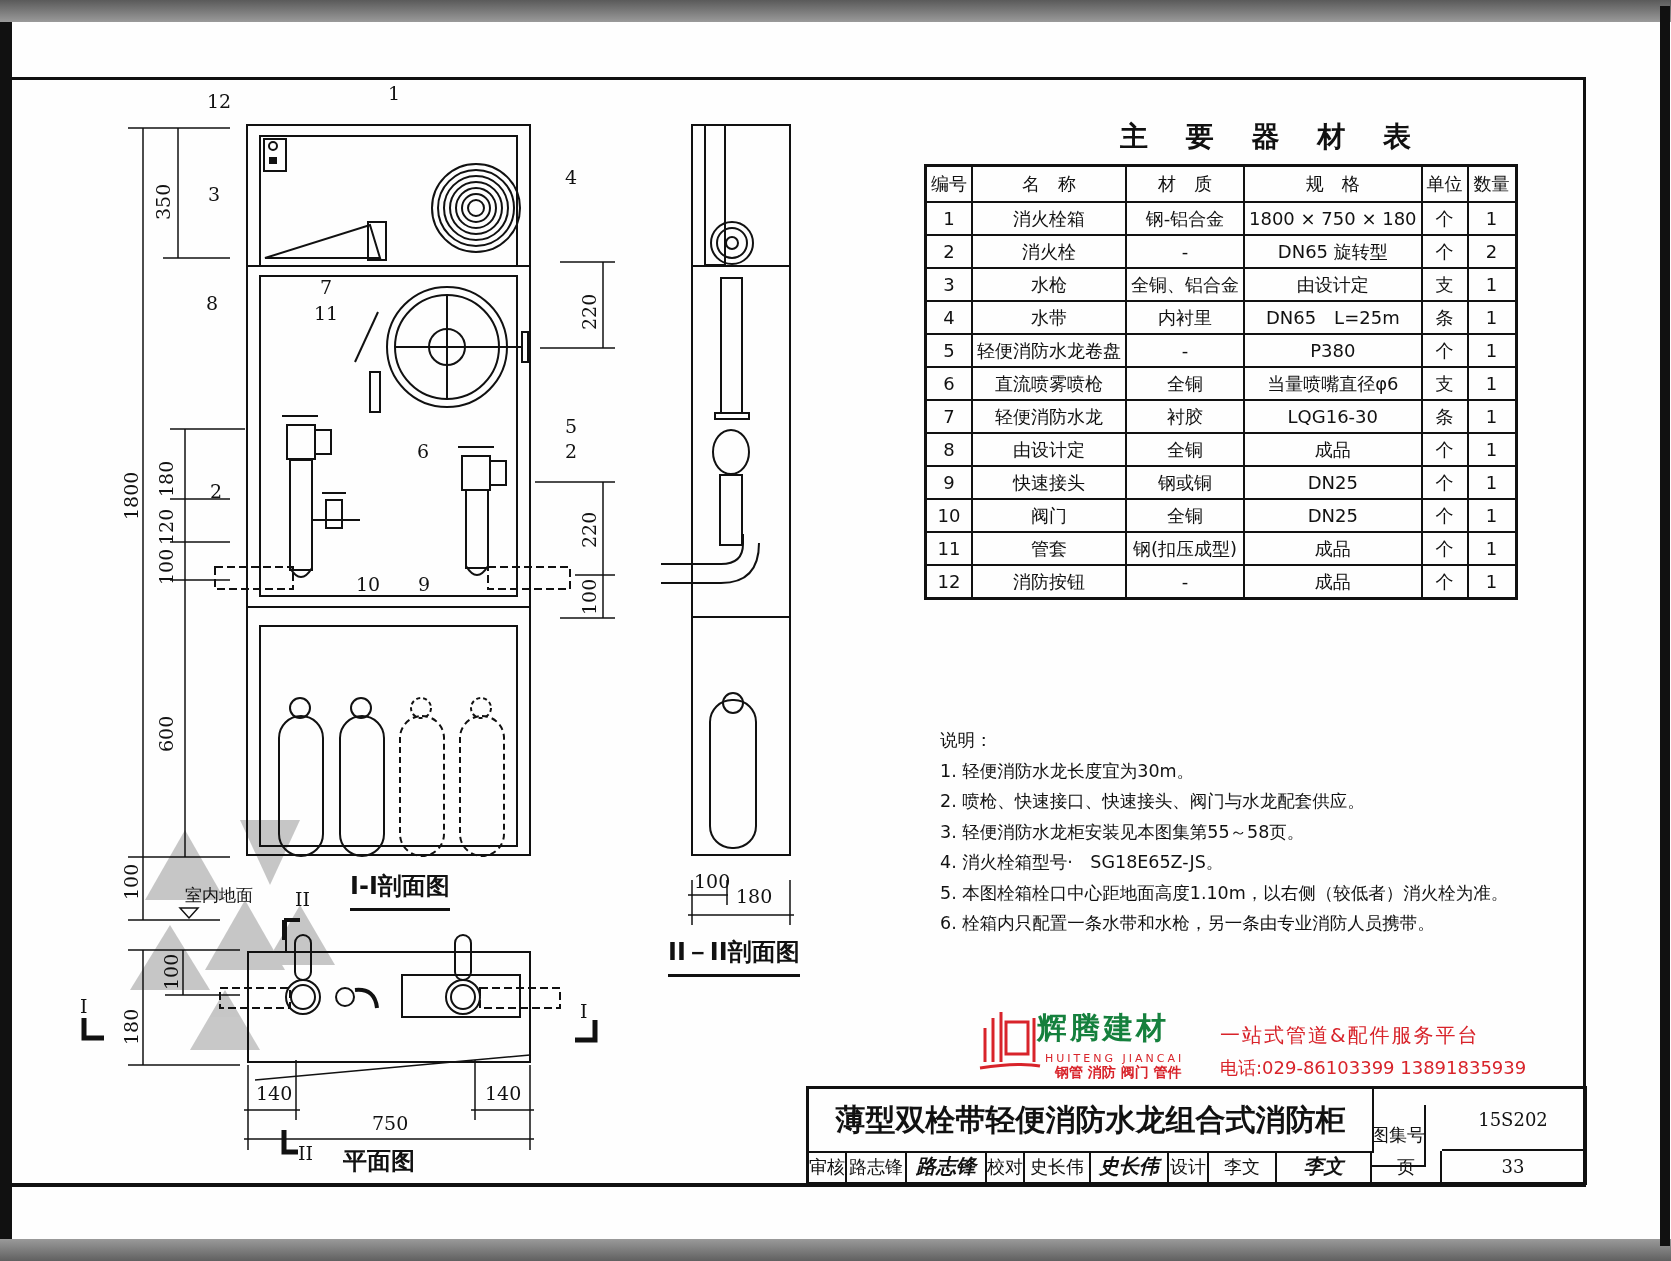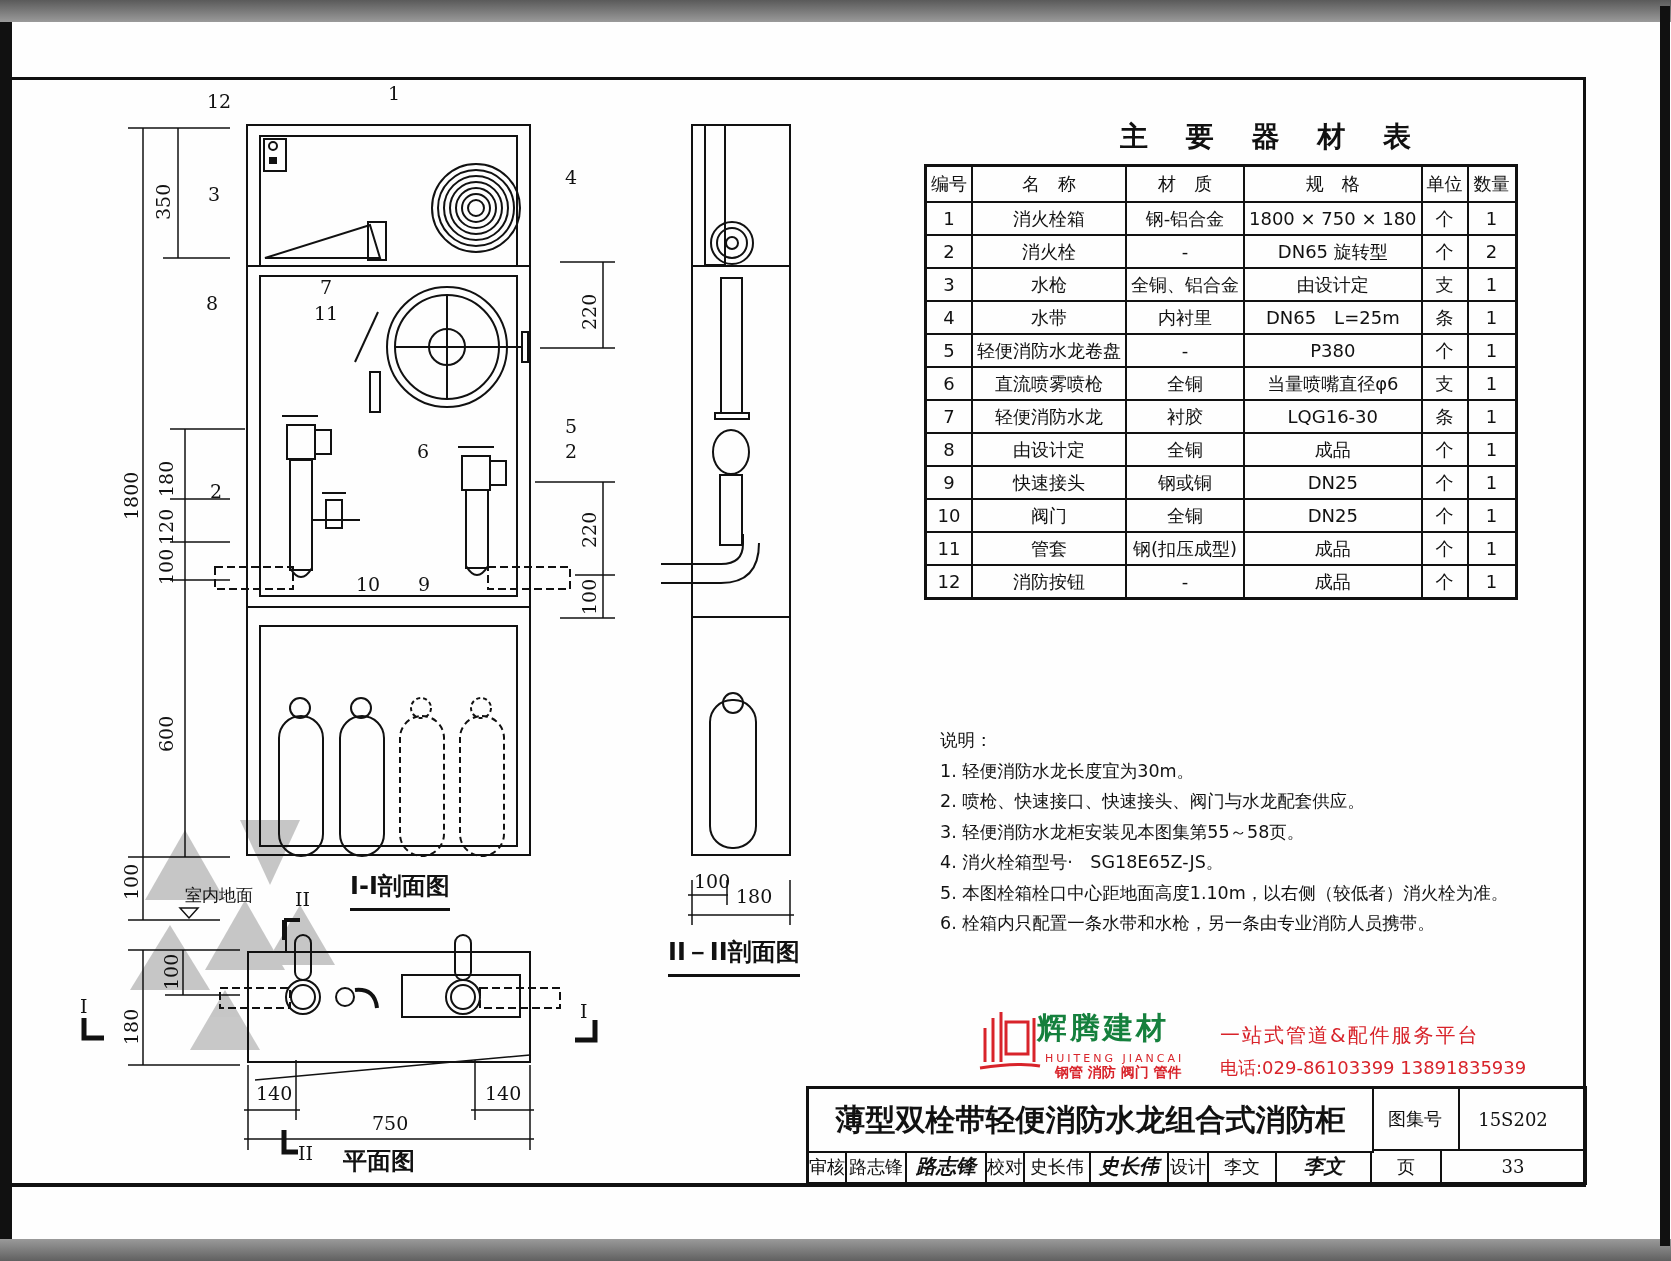--- a/index.html
+++ b/index.html
@@ -391,21 +391,21 @@
 <div class="abs brand">
   <div class="brand-name">辉腾建材</div>
   <div class="brand-pinyin">HUITENG JIANCAI</div>
   <div class="brand-sub">钢管 消防 阀门 管件</div>
   <div class="brand-slogan">一站式管道&amp;配件服务平台</div>
   <div class="brand-phone">电话:029-86103399 13891835939</div>
 </div>
 
 <div class="titleblock">
   <div class="tb-main">薄型双栓带轻便消防水龙组合式消防柜</div>
-  <div class="tb-cell" style="left:563px;top:0;width:88px;height:62px;border-bottom:2px solid #111">图集号</div>
+  <div class="tb-cell" style="left:563px;top:16px;width:54px;height:62px;border-bottom:2px solid #111">图集号</div>
   <div class="tb-cell" style="left:633px;top:0;width:142px;height:62px;border-right:none;border-bottom:2px solid #111;font-family:'DejaVu Serif',serif">15S202</div>
   <div class="tb-row2">
     <div class="tb-cell" style="left:0;top:0;width:38px;height:31px">审核</div>
     <div class="tb-cell" style="left:38px;top:0;width:60px;height:31px">路志锋</div>
     <div class="tb-cell sig" style="left:98px;top:0;width:80px;height:31px">路志锋</div>
     <div class="tb-cell" style="left:178px;top:0;width:38px;height:31px">校对</div>
     <div class="tb-cell" style="left:216px;top:0;width:66px;height:31px">史长伟</div>
     <div class="tb-cell sig" style="left:282px;top:0;width:78px;height:31px">史长伟</div>
     <div class="tb-cell" style="left:360px;top:0;width:40px;height:31px">设计</div>
     <div class="tb-cell" style="left:400px;top:0;width:68px;height:31px">李文</div>

